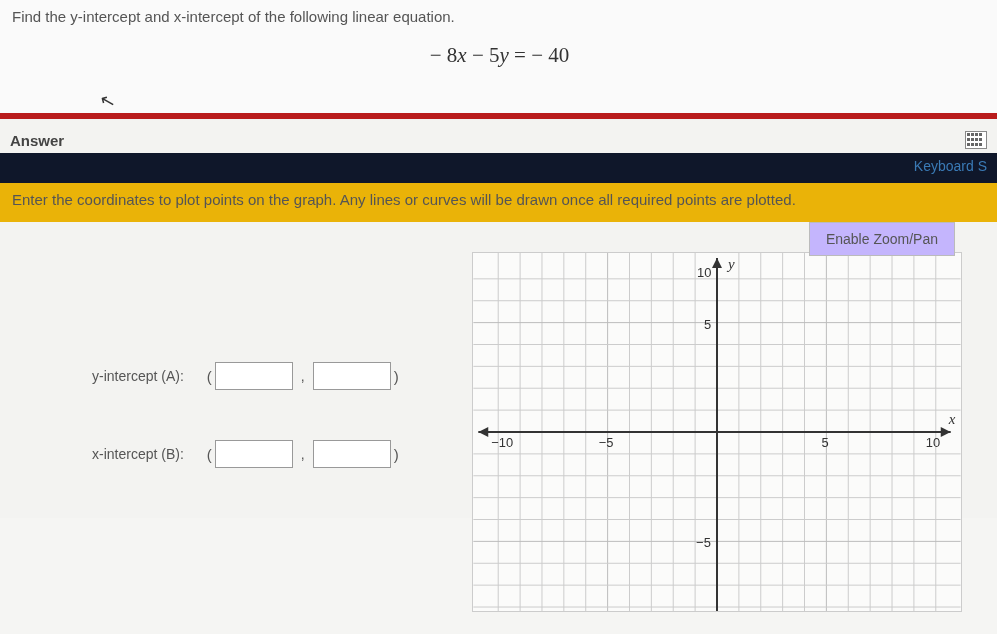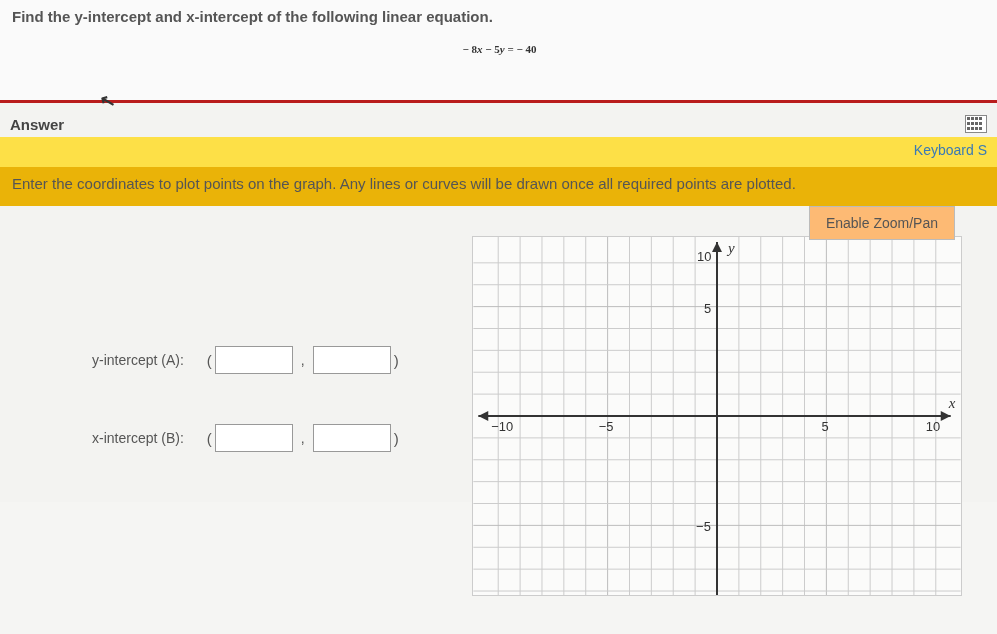--- a/index.html
+++ b/index.html
@@ -12,43 +12,42 @@
       background: #f5f5f3;
       color: #555;
       width: 997px;
       height: 634px;
       overflow: hidden;
       position: relative;
     }
     .question-area {
       padding: 8px 10px 20px 12px;
       background: #fafafa;
-      font-weight: bold;
     }
     .question-text {
       font-size: 15px;
       color: #555;
       margin-bottom: 18px;
     }
     .equation {
       text-align: center;
-      font-size: 11px;
+      font-size: 21px;
       font-family: 'Times New Roman', serif;
       font-style: italic;
       color: #333;
       margin-bottom: 25px;
     }
     .equation .num {
       font-style: normal;
     }
     .answer-header {
       display: flex;
       justify-content: space-between;
       align-items: center;
-      border-top: 3px solid #b91c1c;
+      border-top: 6px solid #b91c1c;
       padding: 12px 10px 4px 10px;
       background: #f3f3f1;
     }
     .answer-label {
       font-weight: bold;
       font-size: 15px;
       color: #444;
     }
     .keypad-icon {
       width: 22px;
@@ -62,21 +61,21 @@
       cursor: pointer;
     }
     .keypad-icon span {
       width: 3px;
       height: 3px;
       background: #666;
     }
     .keyboard-link-row {
       text-align: right;
       padding: 4px 10px 8px 10px;
-      background: #fde047;
+      background: #0f172a;
     }
     .keyboard-link {
       color: #3a7ab5;
       font-size: 14px;
       cursor: pointer;
     }
     .instructions {
       padding: 8px 12px 14px 12px;
       font-size: 15px;
       color: #555;
@@ -121,21 +120,21 @@
       font-size: 15px;
     }
     .graph-col {
       flex: 1;
       position: relative;
     }
     .zoom-btn {
       position: absolute;
       top: 0;
       right: 30px;
-      background: #fdba74;
+      background: #c4b5fd;
       border: 1px solid #bbb;
       padding: 8px 16px;
       font-size: 14px;
       color: #555;
       cursor: pointer;
       z-index: 5;
     }
     .graph-box {
       position: absolute;
       top: 30px;

